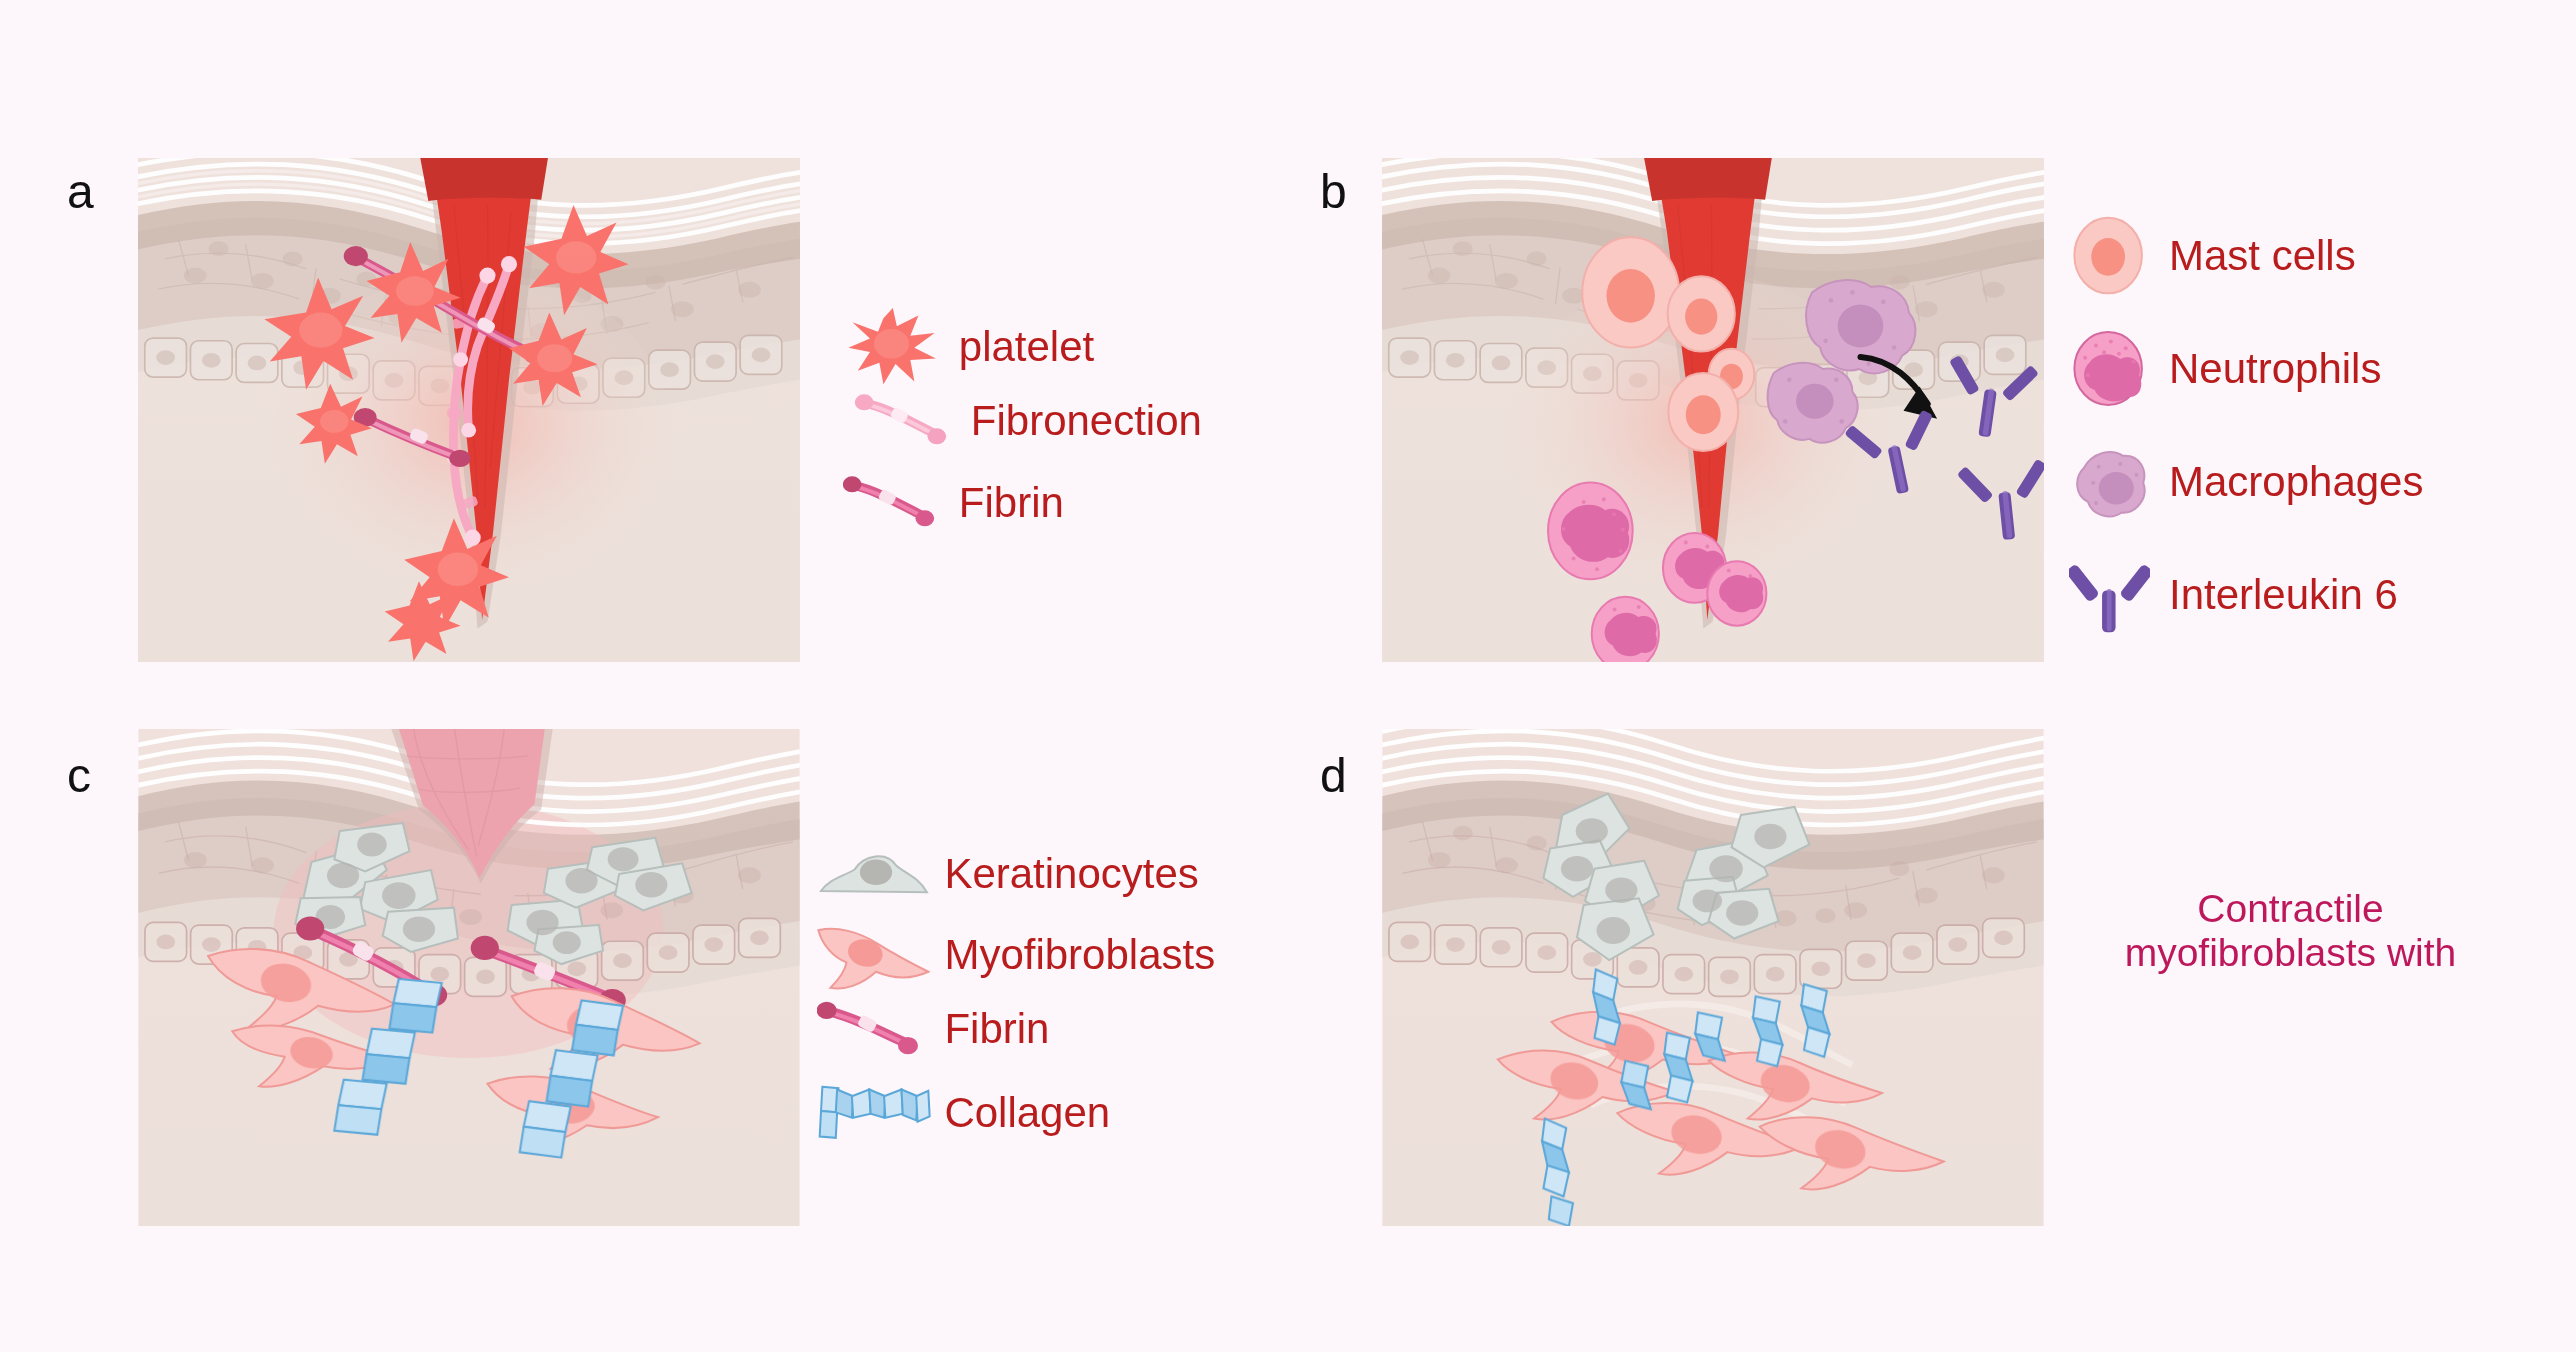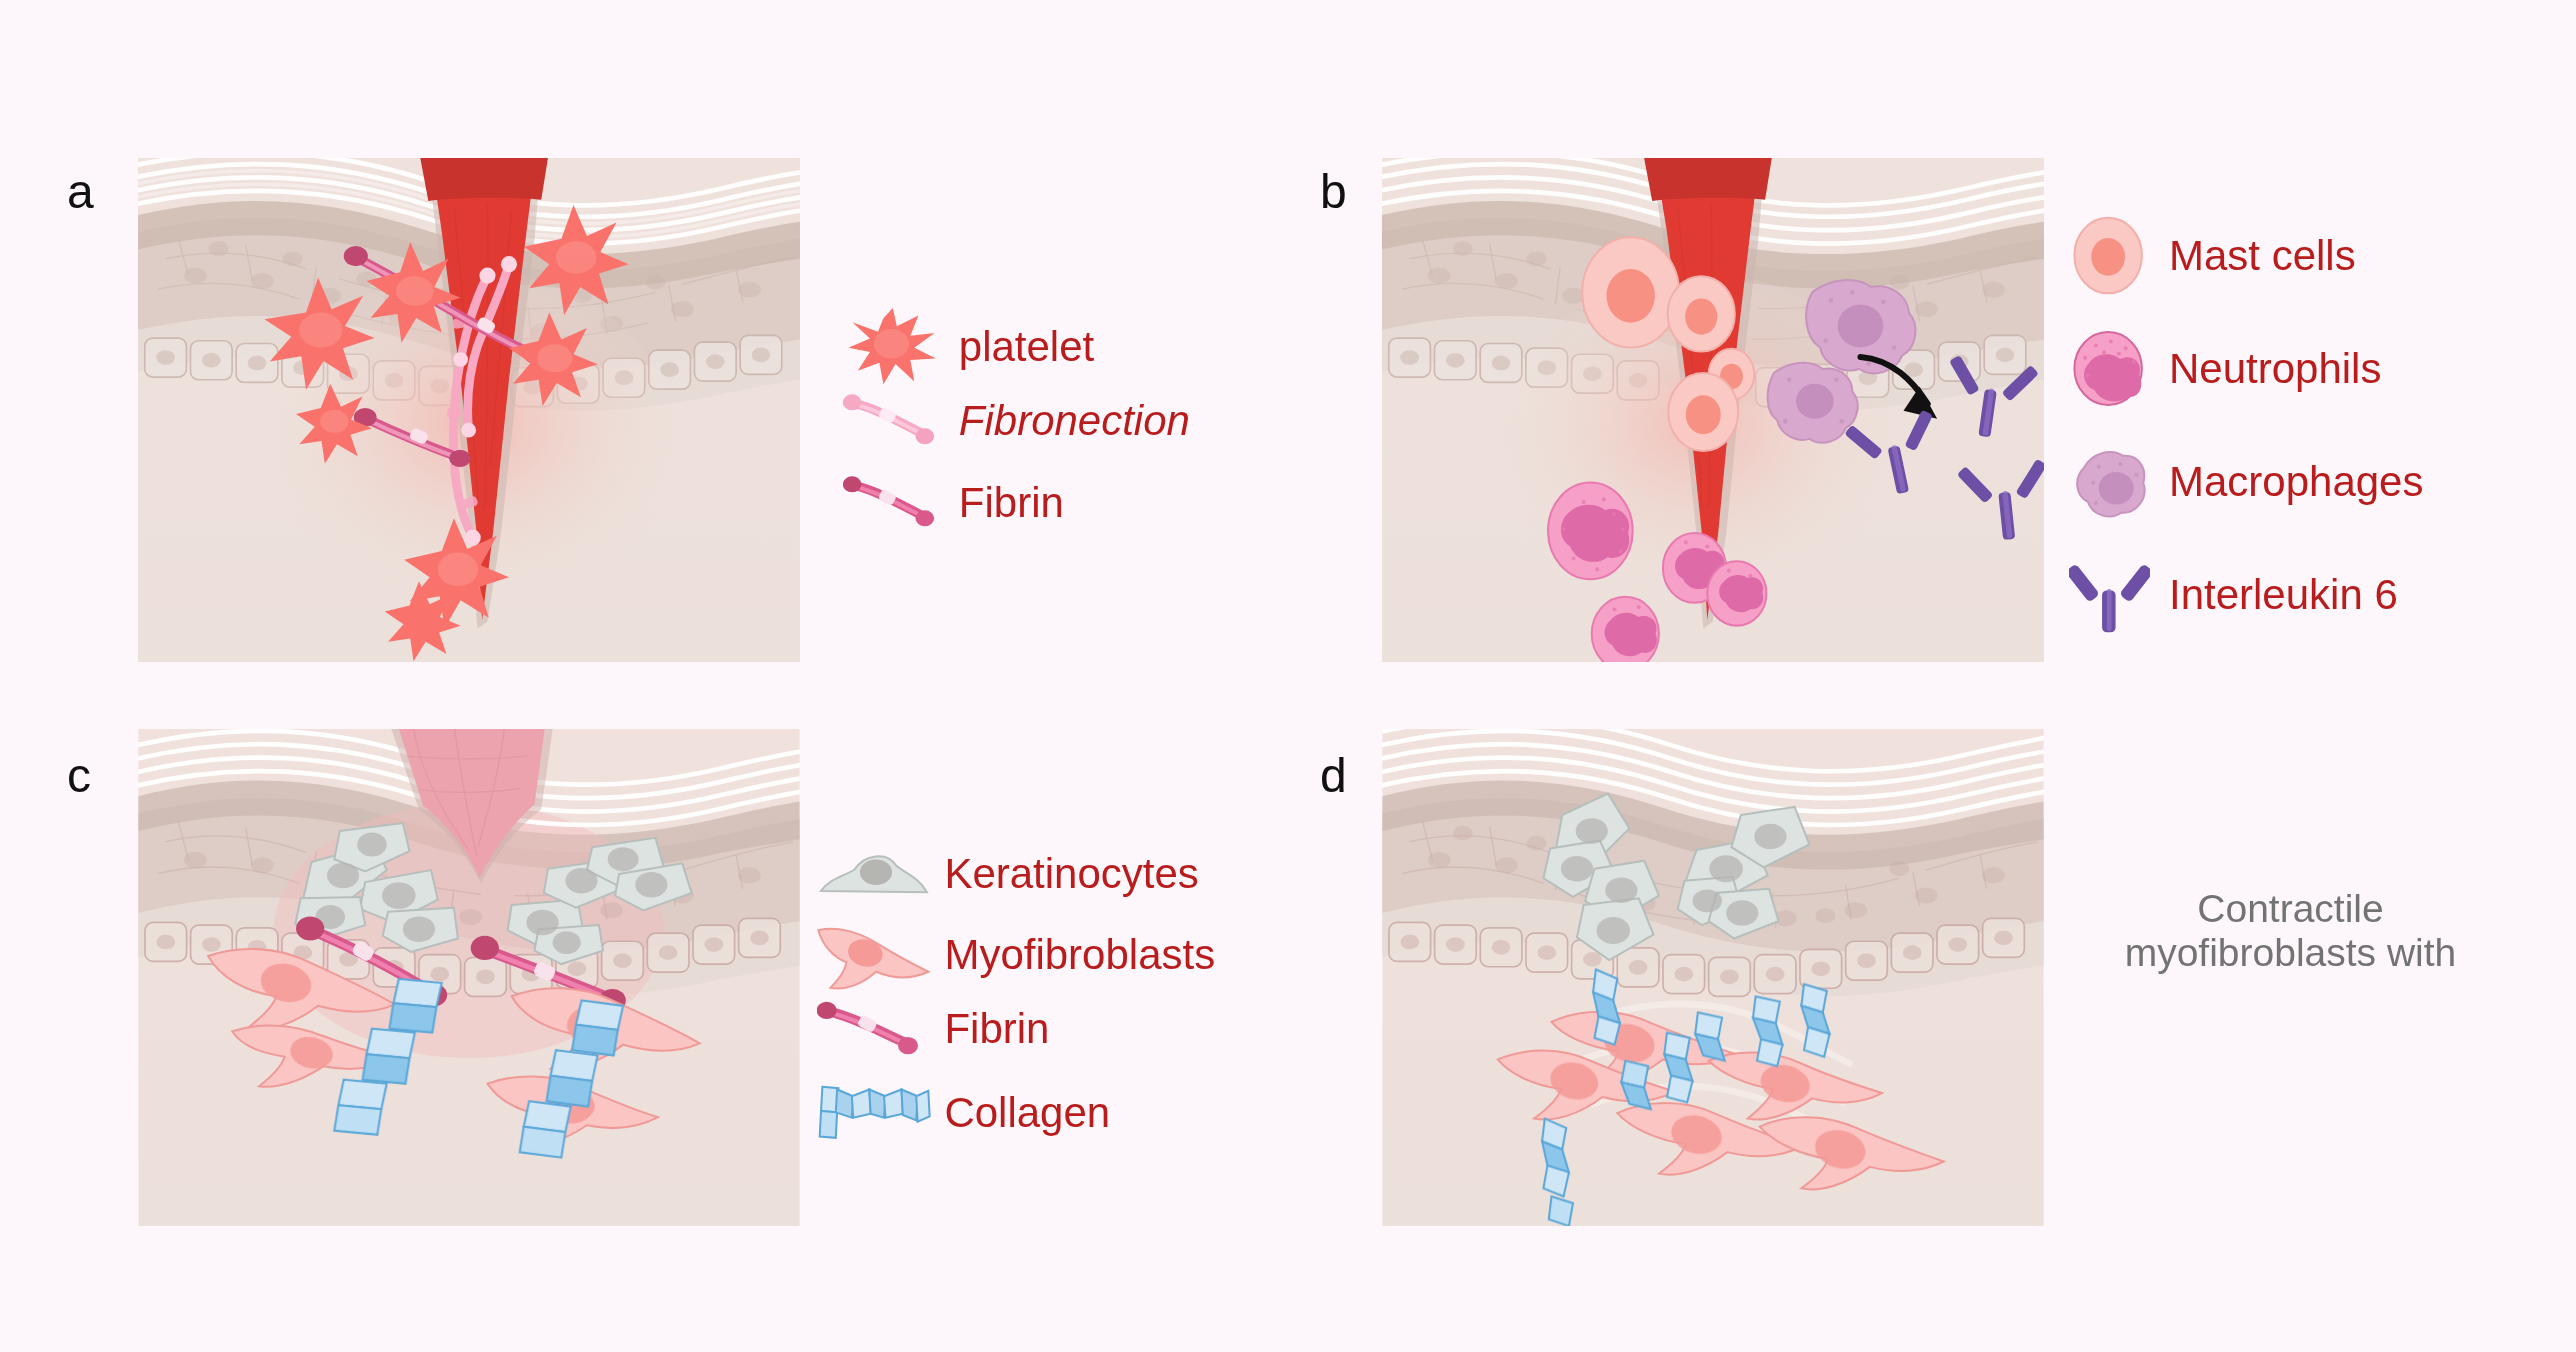--- a/index.html
+++ b/index.html
@@ -37,21 +37,21 @@
   .legend-label{
     font-size:42px;
     color:#b91c1c;
     white-space:nowrap;
     font-family:"Liberation Sans", sans-serif;
   }
   .caption{
     position:absolute;
     font-size:39px;
     line-height:1.14;
-    color:#737373;
+    color:#be185d;
     text-align:center;
     font-family:"Liberation Sans", sans-serif;
   }
 </style>
 </head>
 <body>
 
 <div id="figure" style="background: rgb(253, 247, 251);">
 
   <div class="panel-letter" style="left:67px;top:168px;">a</div>
@@ -224,21 +224,21 @@
     <div class="legend-row" style="left:0px;top:0px;">
       <span class="legend-ico" style="width:101px;height:81px;">
         <svg width="101" height="81" viewBox="0 0 150 120">
           <path d="M60,18 L74,3 L80,30 L112,14 L100,44 L136,40 L106,62 L138,78 L100,80 L106,112 L78,86 L60,116 L54,84 L22,96 L40,68 L8,62 L40,48 L14,24 L52,38 Z" fill="#f9736c"></path>
           <ellipse cx="72" cy="56" rx="26" ry="22" fill="#fb8e88" opacity="0.65"></ellipse>
         </svg>
       </span>
       <span class="legend-label" style="margin-left:14.8px;">platelet</span>
     </div>
 
-    <div class="legend-row" style="left:0px;top:85px;font-style:italic;">
+    <div class="legend-row" style="left:12px;top:85px;">
       <span class="legend-ico" style="width:101px;height:60px;">
         <svg width="101" height="60" viewBox="0 0 150 90">
           <path d="M14,18 C48,26 76,42 118,64" stroke="#f7a9c4" stroke-width="14" fill="none" stroke-linecap="round"></path>
           <path d="M16,20 C50,28 78,44 120,66" stroke="#fbc9da" stroke-width="6" fill="none" stroke-linecap="round"></path>
           <ellipse cx="13" cy="17" rx="14" ry="12" fill="#f7a9c4"></ellipse>
           <ellipse cx="122" cy="68" rx="14" ry="12" fill="#f4a2c0"></ellipse>
           <rect x="54" y="28" width="24" height="17" rx="6" transform="rotate(28 66 36)" fill="#fdeaf2"></rect>
         </svg>
       </span>
       <span class="legend-label" style="margin-left:14.8px;">Fibronection</span>

